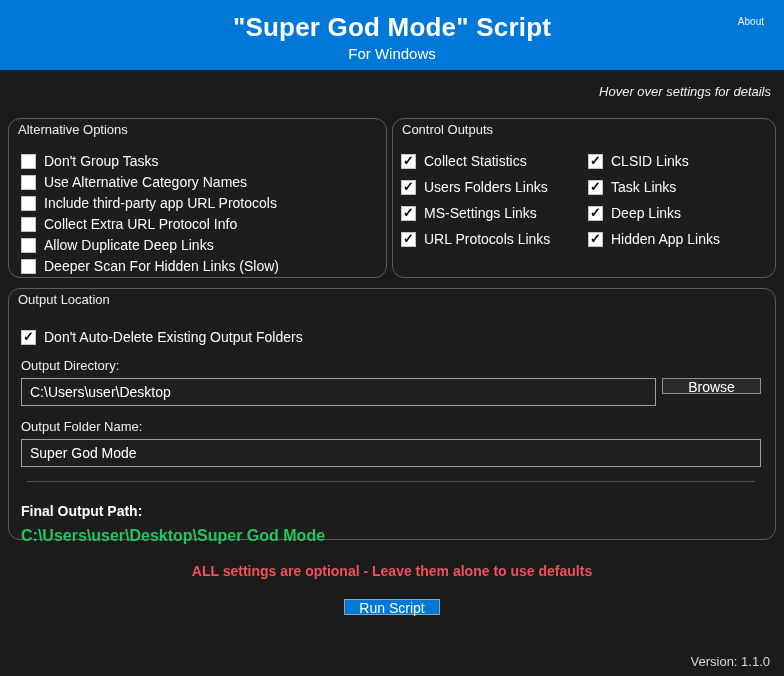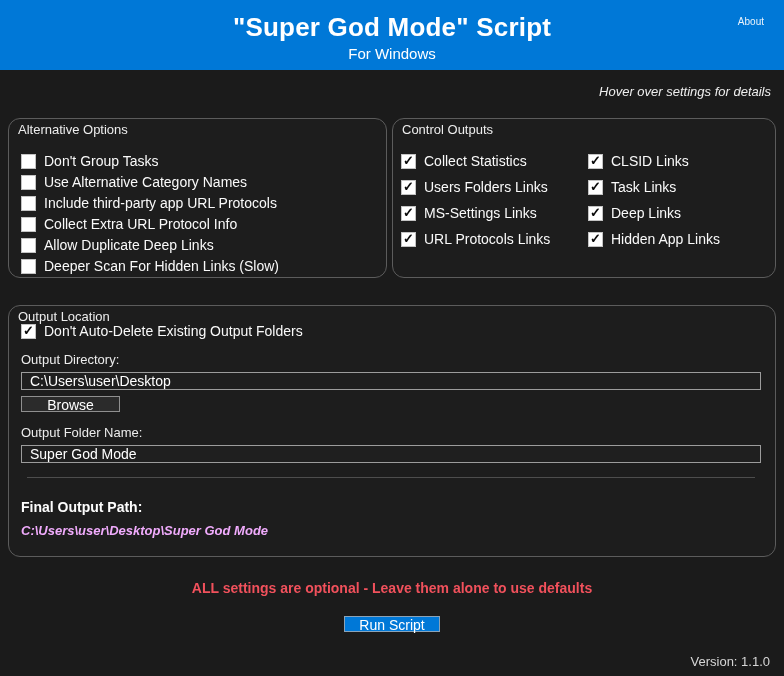--- a/index.html
+++ b/index.html
@@ -90,26 +90,26 @@
     align-items: center;
     justify-content: center;
     color: #0a0a0a;
     font-size: 13px;
     font-weight: bold;
     line-height: 15px;
   }
   .cb-label { font-size: 14px; color: #fafafa; white-space: nowrap; }
   
   .gb-output {
-    margin: 27px 8px 0 8px;
+    margin: 10px 8px 0 8px;
     height: 252px;
-    padding: 17px 14px 0 12px;
+    padding: 40px 14px 0 12px;
   }
   .small-label { font-size: 13px; color: #ececec; margin-bottom: 5px; }
-  .dir-row { display: flex; gap: 6px; margin: 13px 0 0 0; flex-direction: column; }
+  .dir-row { display: flex; gap: 6px; margin: 13px 0 0 0; }
   .text-input {
     flex: 1;
     height: 28px;
     background: #1f1f1f;
     border: 1px solid #9c9c9c;
     color: #ffffff;
     font-family: "Liberation Sans", sans-serif;
     font-size: 14px;
     padding: 0 8px;
     outline: none;
@@ -124,21 +124,21 @@
     font-size: 14px;
     cursor: pointer;
   }
   .mt13 { margin-top: 13px; }
   .separator {
     border: none;
     border-top: 1px solid #4d4d4d;
     margin: 14px 6px 0 6px;
   }
   .bold-label { font-size: 14px; font-weight: bold; color: #fdfdfd; margin-top: 21px; }
-  .bold-path  { font-size: 13px; font-weight: bold; color: #f0abfc; margin-top: 8px; font-style: italic; }
+  .bold-path  { font-size: 16px; font-weight: bold; color: #22c55e; margin-top: 8px; }
   
   .warning {
     margin-top: 23px;
     text-align: center;
     font-size: 14px;
     font-weight: bold;
     color: var(--warning, #F1515C);
   }
   .run-btn {
     display: block;

